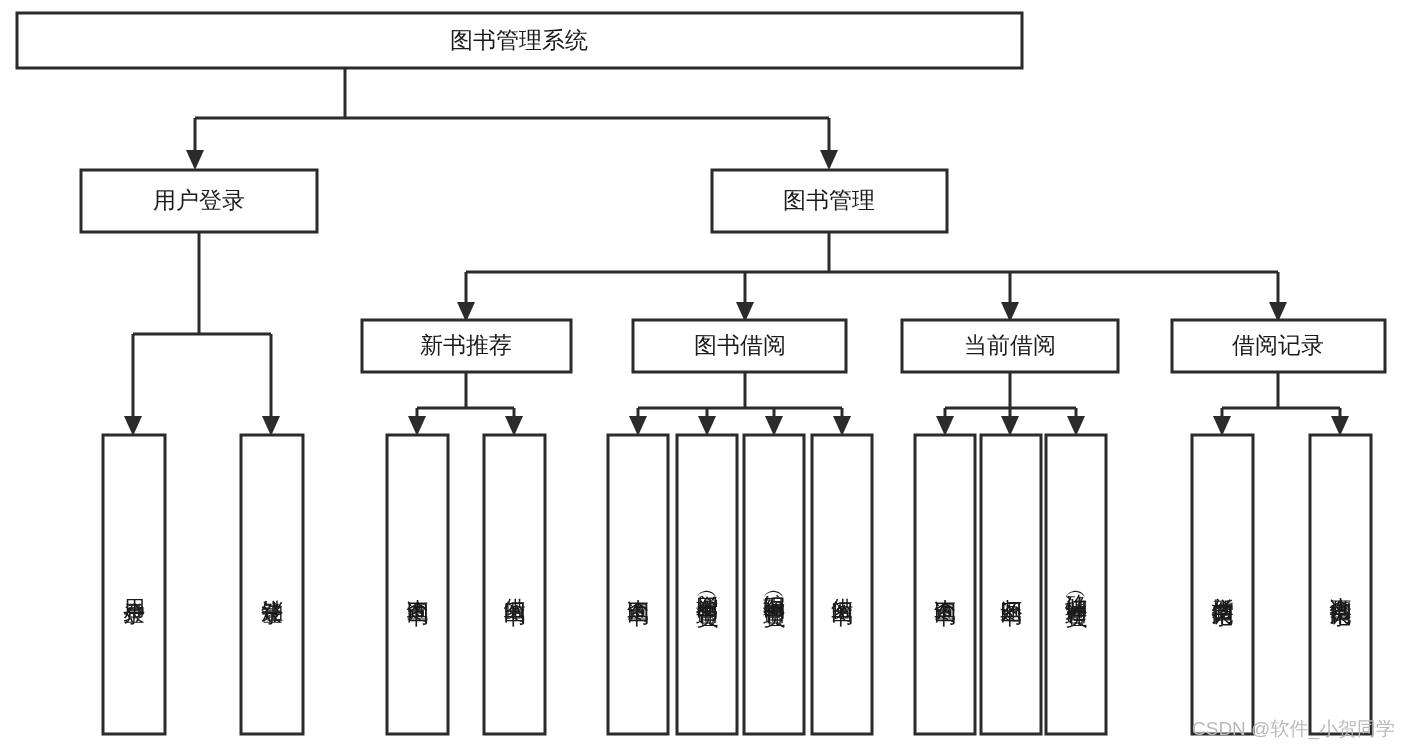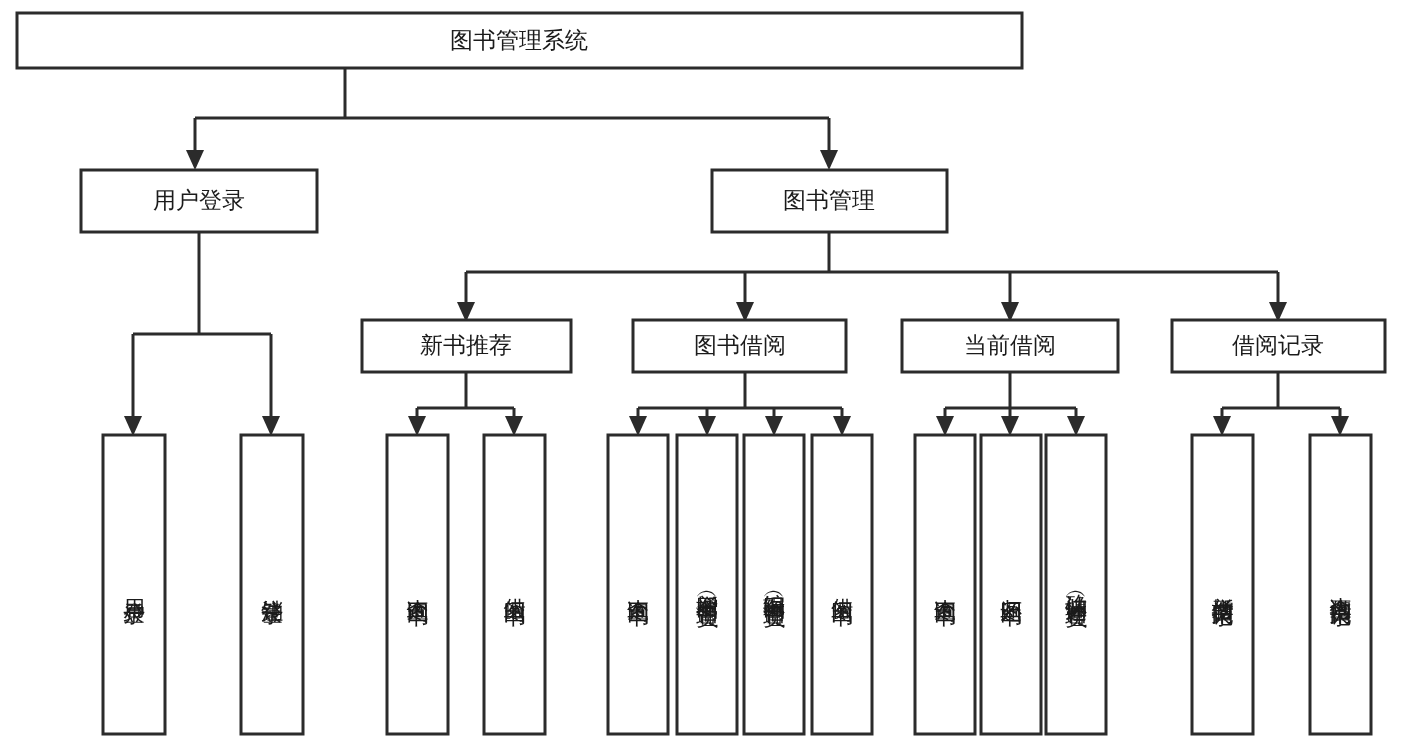--- a/index.html
+++ b/index.html
@@ -207,14 +207,15 @@
   <div class="leaf-label-v" style="left:744px; top:435px; width:60px; height:299px;">编辑图书（管理员）</div>
   <div class="leaf-label-v" style="left:812px; top:435px; width:60px; height:299px;">借阅图书</div>
 
   <div class="leaf-label-v" style="left:915px; top:435px; width:60px; height:299px;">查询图书</div>
   <div class="leaf-label-v" style="left:981px; top:435px; width:60px; height:299px;">归还图书</div>
   <div class="leaf-label-v" style="left:1046px; top:435px; width:60px; height:299px;">确认归还（管理员）</div>
 
   <div class="leaf-label-v" style="left:1192px; top:435px; width:61px; height:299px;">新增借阅记录</div>
   <div class="leaf-label-v" style="left:1310px; top:435px; width:61px; height:299px;">查询借阅记录</div>
 
+  <div class="watermark" style="left:1192px; top:716px;">CSDN @软件_小贺同学</div>
 
 </div>
 
 </body></html>

